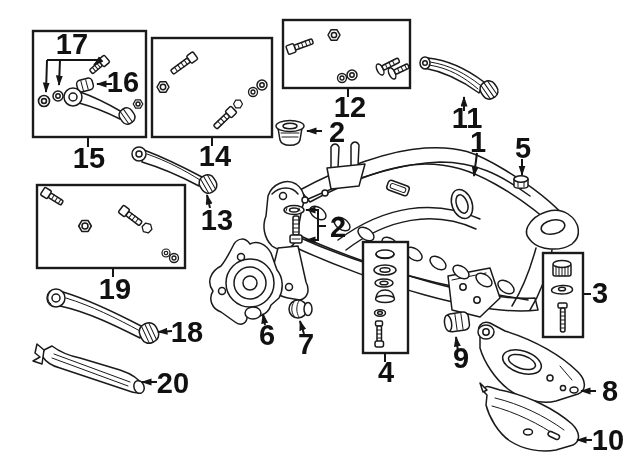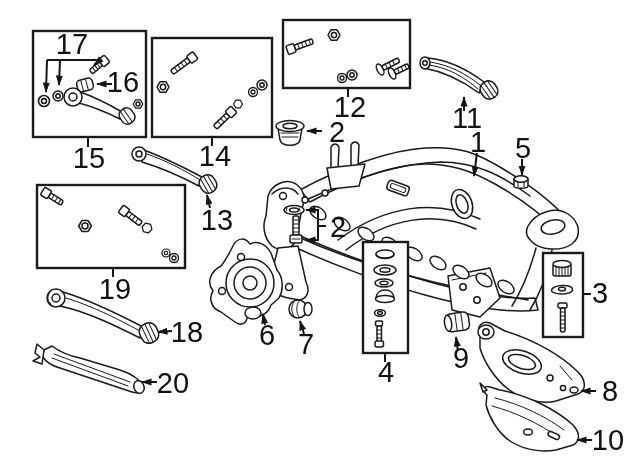--- a/index.html
+++ b/index.html
@@ -1,17 +1,17 @@
 <!DOCTYPE html>
 <html><head>
 <meta charset="utf-8">
 <style>
   html,body{margin:0;padding:0;background:#fff;}
   .stage{position:relative;width:640px;height:471px;background:#fff;overflow:hidden;
-         font-family:"Liberation Sans",sans-serif;}
+         font-family:"Liberation Sans",sans-serif;font-weight:bold;}
   svg{position:absolute;left:0;top:0;}
   .p  {fill:#fff;stroke:#1a1a1a;stroke-width:1.5;stroke-linejoin:round;stroke-linecap:round;}
   .pn {fill:none;stroke:#1a1a1a;stroke-width:1.5;stroke-linejoin:round;stroke-linecap:round;}
   .thin{fill:none;stroke:#1a1a1a;stroke-width:1;stroke-linecap:round;}
   .box{fill:#fff;stroke:#1a1a1a;stroke-width:2.4;}
   .ld {fill:none;stroke:#151515;stroke-width:2;}
   .lbl{font-family:"Liberation Sans",sans-serif;font-size:29px;fill:#111;}
 </style>
 </head>
 <body>

